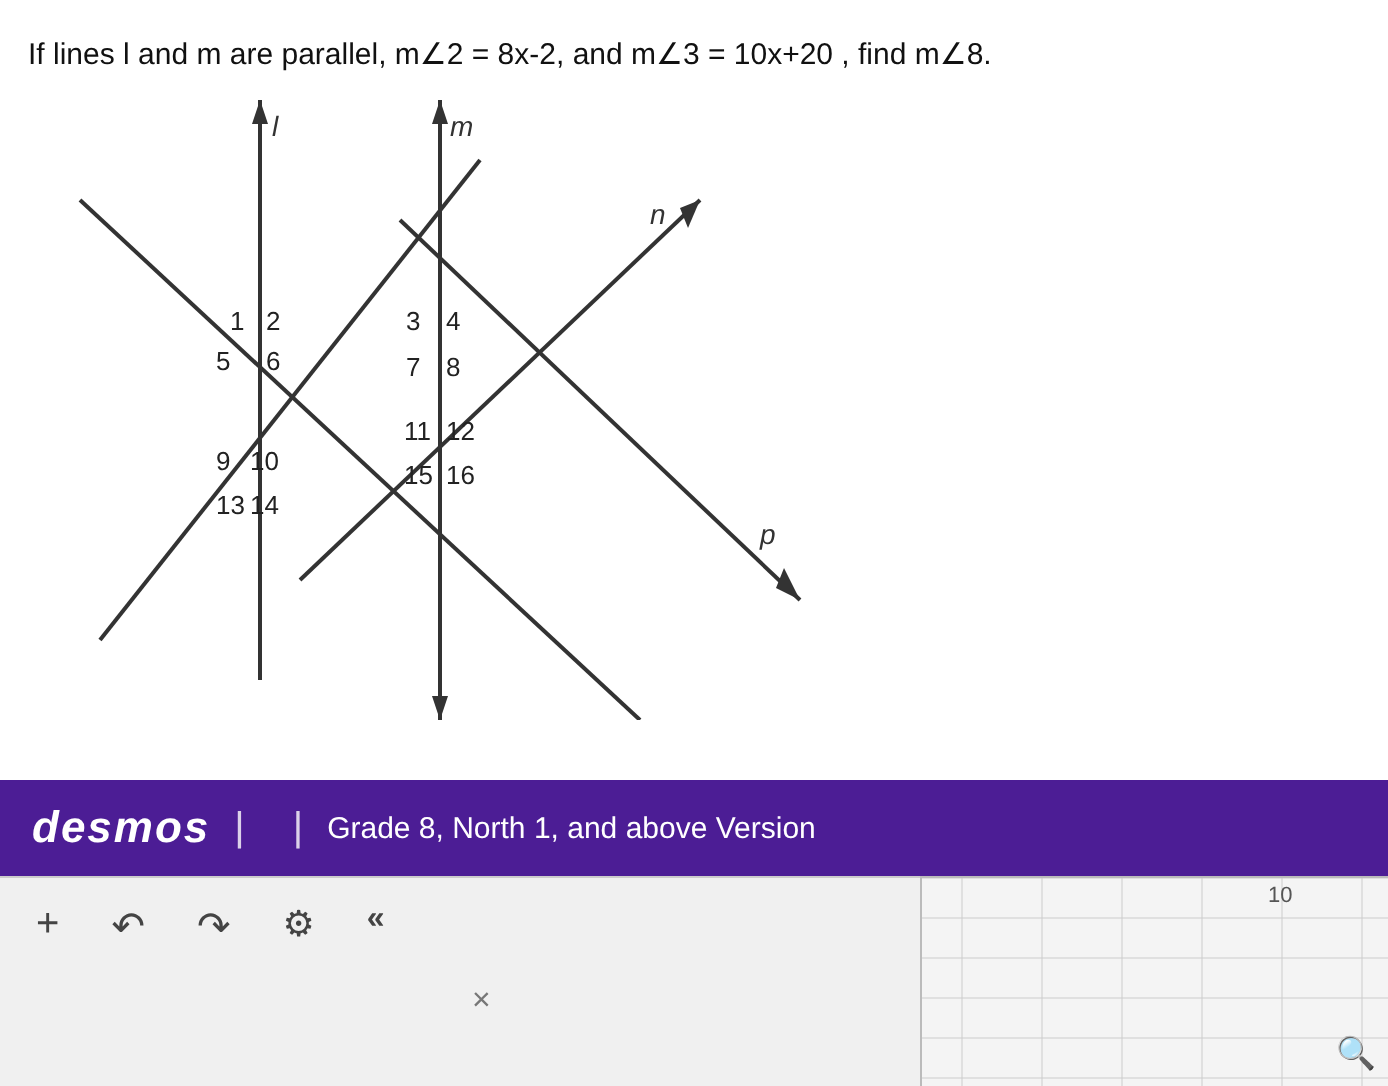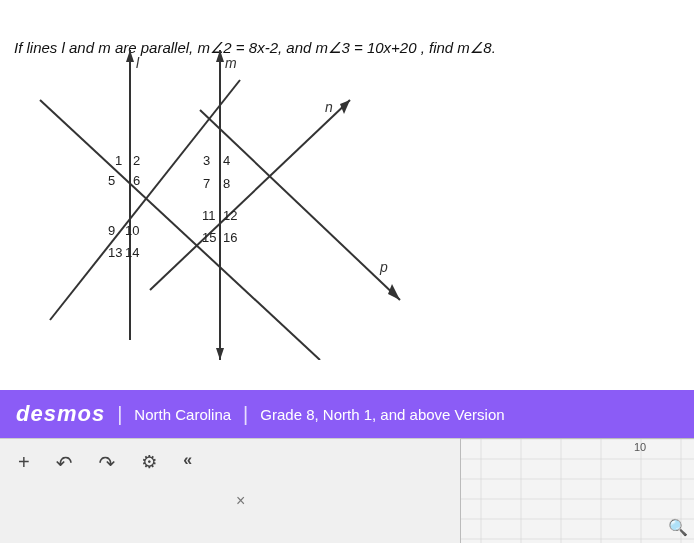--- a/index.html
+++ b/index.html
@@ -20,41 +20,39 @@
       position: relative;
     }
 
     
     .problem-text {
       position: absolute;
       top: 18px;
       left: 14px;
       font-size: 15px;
       color: #111;
-      font-style: italic;
-      margin-top: 21px;
     }
 
     
     .diagram-area {
       position: absolute;
       top: 50px;
       left: 20px;
       width: 440px;
       height: 310px;
     }
 
     
     .desmos-bar {
       position: absolute;
       top: 390px;
       left: 0;
       width: 694px;
       height: 48px;
-      background: #8b5cf6;
+      background: #4c1d95;
       display: flex;
       align-items: center;
       padding: 0 16px;
       gap: 0;
     }
 
     .desmos-logo {
       font-size: 22px;
       font-weight: bold;
       color: #ffffff;
@@ -162,21 +160,20 @@
       <text x="205" y="18" font-size="14" fill="#333" font-style="italic" font-family="Arial">m</text>
       <text x="305" y="62" font-size="14" fill="#333" font-style="italic" font-family="Arial">n</text>
       <text x="360" y="222" font-size="14" fill="#333" font-style="italic" font-family="Arial">p</text>
     </svg>
   </div>
 </div>
 
 <div class="desmos-bar">
   <span class="desmos-logo">desmos</span>
   <span class="desmos-separator">|</span>
-  <span class="desmos-info">North Carolina</span>
   <span class="desmos-separator">|</span>
   <span class="desmos-info">Grade 8, North 1, and above Version</span>
 </div>
 
 <div class="toolbar-area">
   <button class="toolbar-btn">+</button>
   <button class="toolbar-btn">↶</button>
   <button class="toolbar-btn">↷</button>
   <button class="toolbar-btn toolbar-gear">⚙</button>
   <button class="toolbar-btn toolbar-chevron">«</button>

